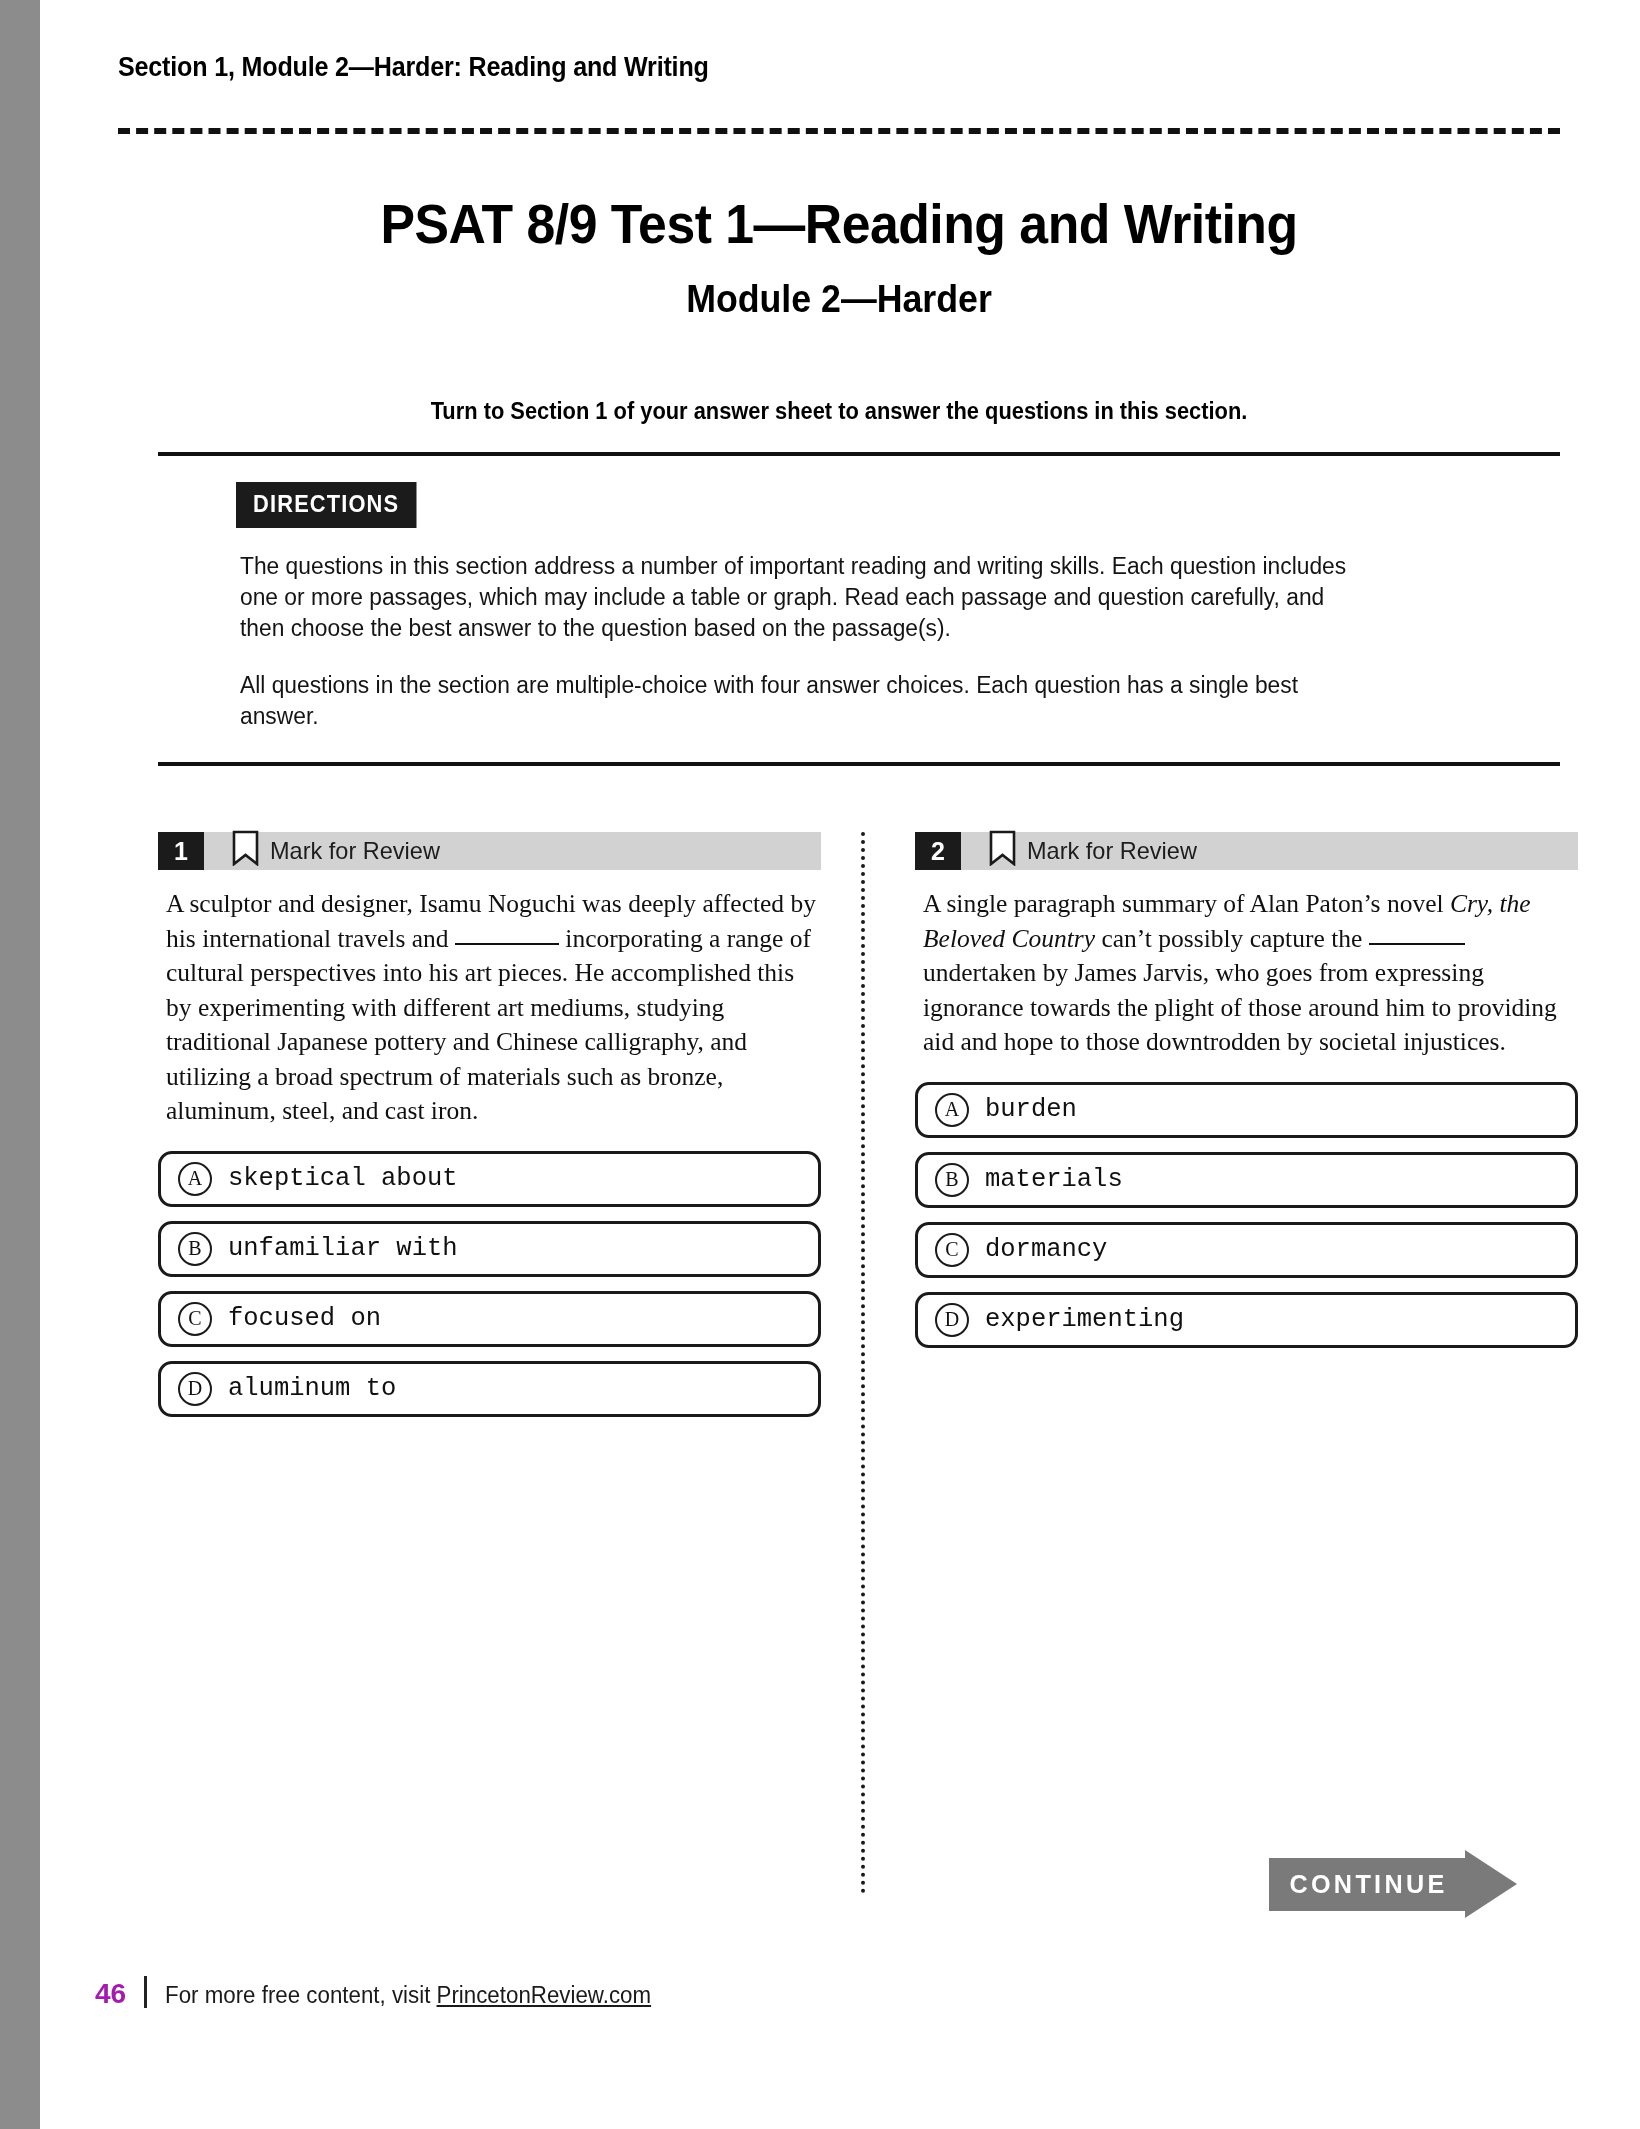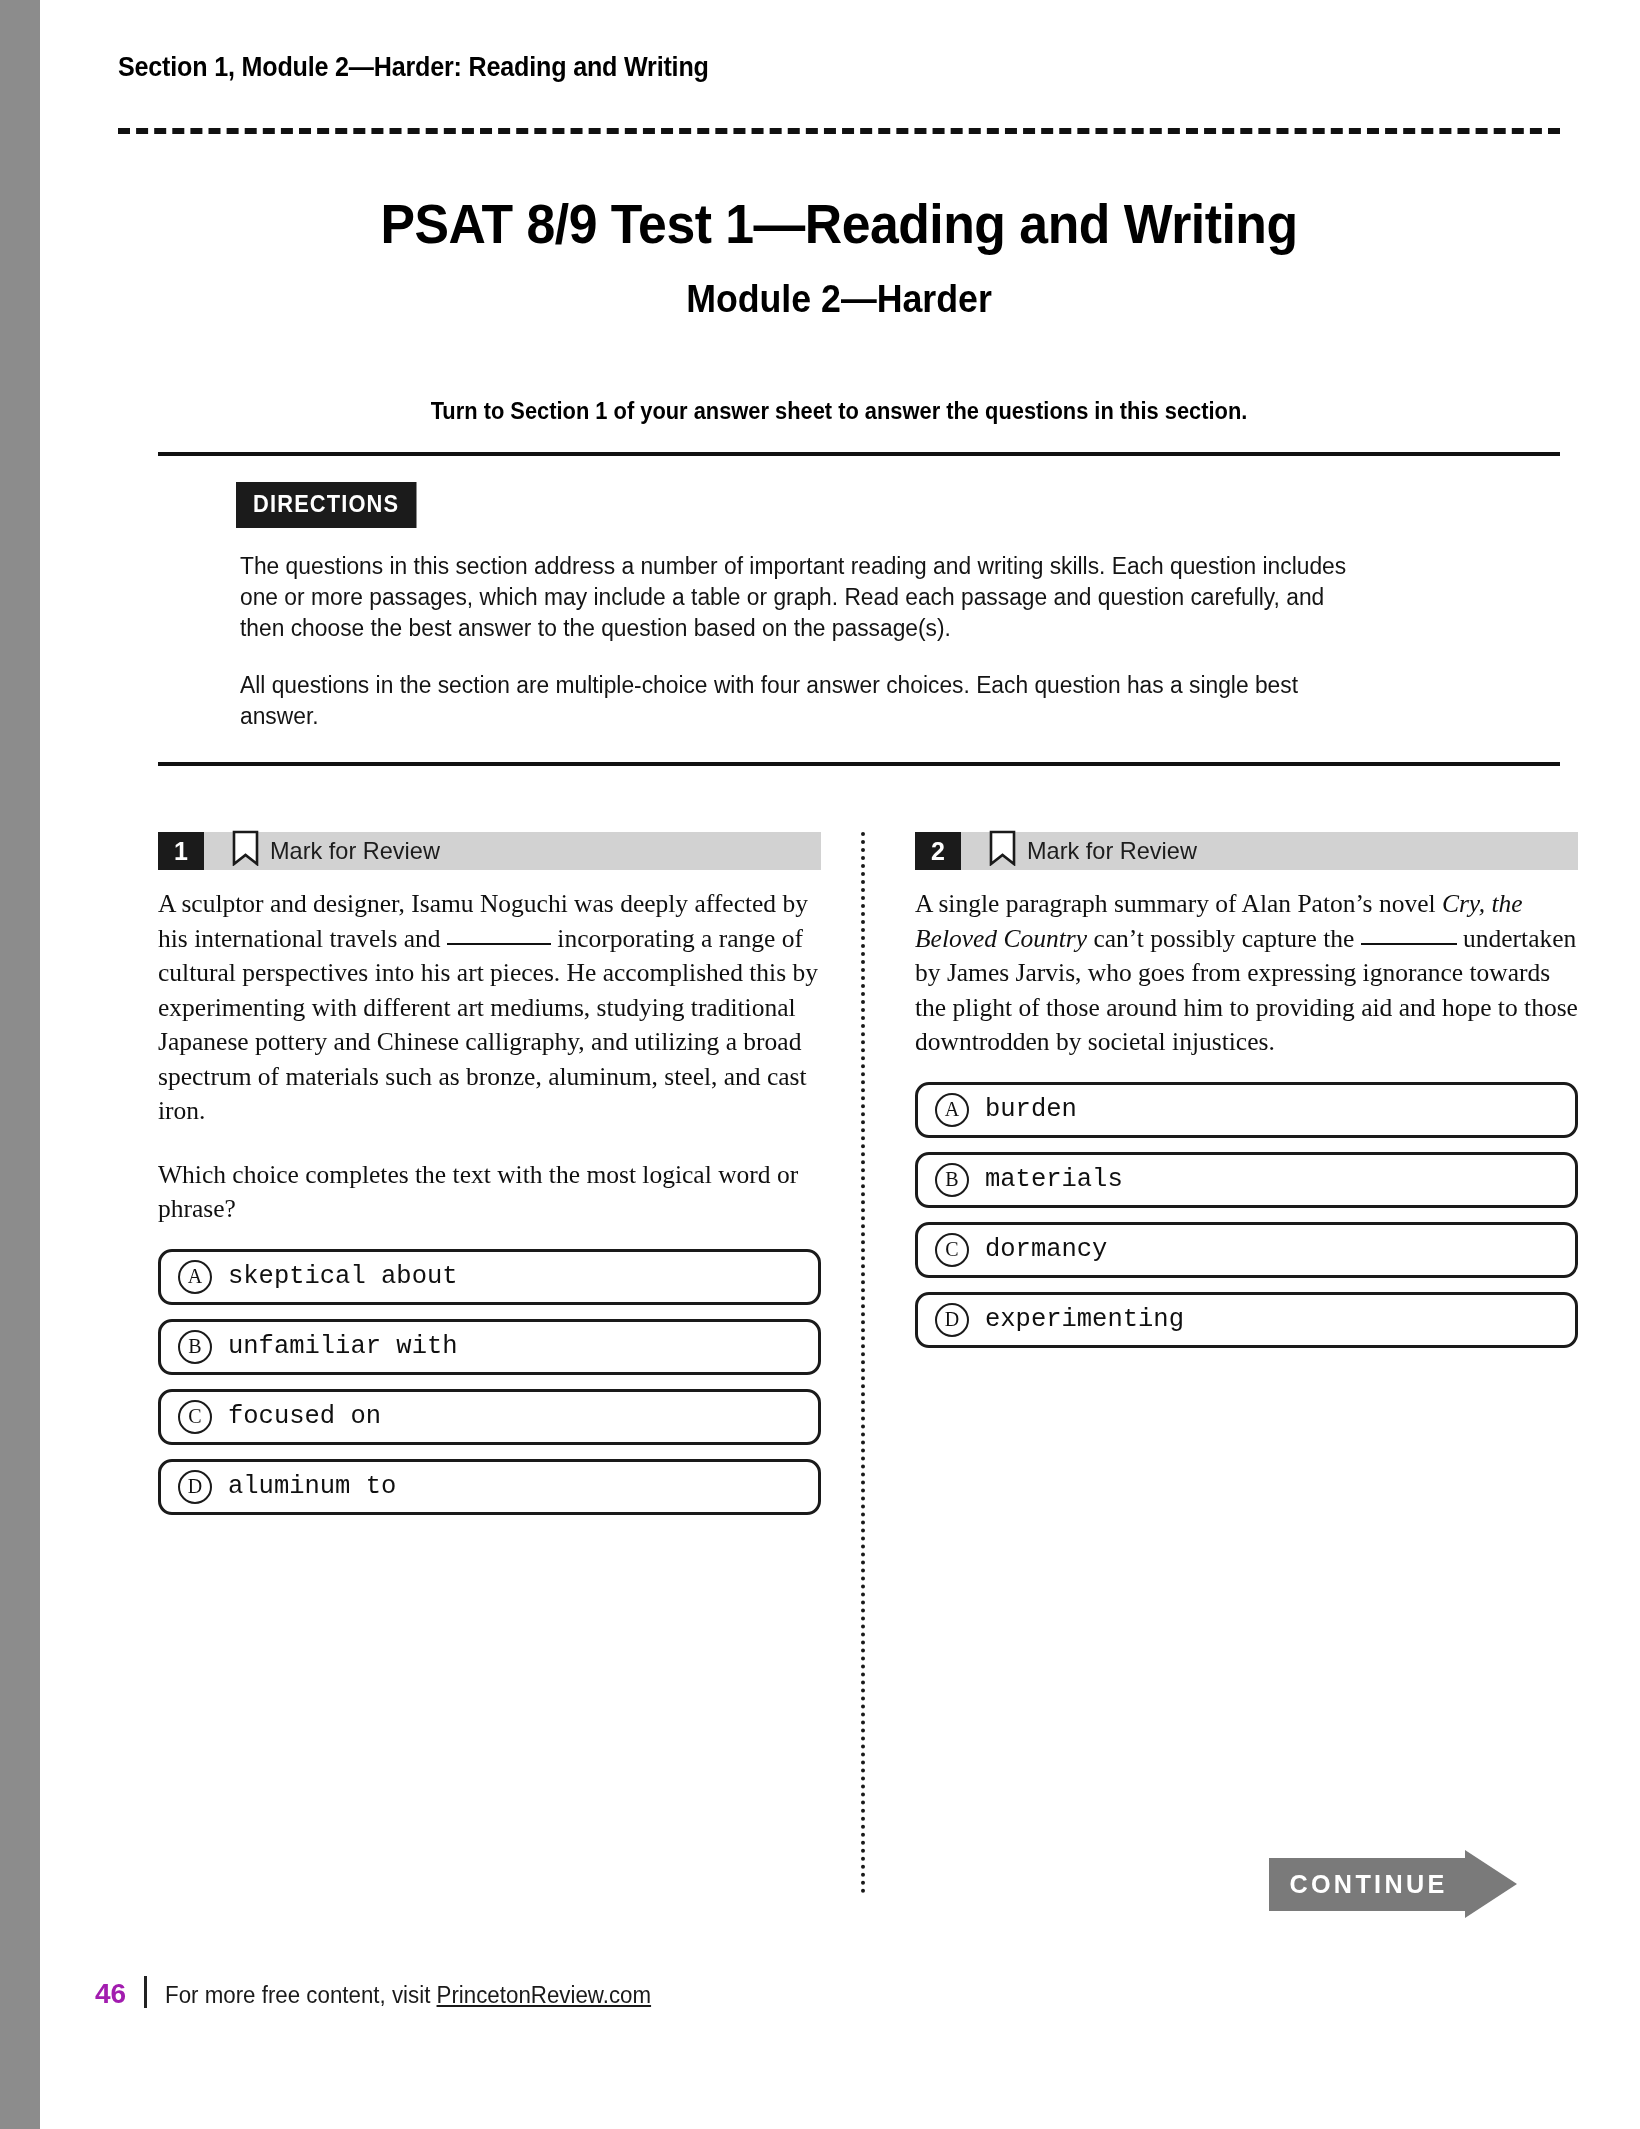--- a/index.html
+++ b/index.html
@@ -204,20 +204,21 @@
     white-space: nowrap;
   }
 
   
   .passage {
     margin-top: 17px;
     font-family: "Liberation Serif", serif;
     font-size: 25.5px;
     line-height: 34.5px;
     color: #101010;
+    margin-left: 8px;
   }
   .stem {
     margin-top: 29px;
     font-family: "Liberation Serif", serif;
     font-size: 25.5px;
     line-height: 34.5px;
     color: #101010;
   }
   .blank-fill {
     display: inline-block;
@@ -367,21 +368,20 @@
             <path d="M2 2 H25 V34 L13.5 25 L2 34 Z" fill="#ffffff" stroke="#1a1a1a" stroke-width="2.6"></path>
           </svg>
         </span>
         <div class="q-mark-label">Mark for Review</div>
       </div>
 
       <div class="passage">
         <span>A sculptor and designer, Isamu Noguchi was deeply affected by his international travels and </span><span class="blank-fill"></span><span> incorporating a range of cultural perspectives into his art pieces. He accomplished this by experimenting with different art mediums, studying traditional Japanese pottery and Chinese calligraphy, and utilizing a broad spectrum of materials such as bronze, aluminum, steel, and cast iron.</span>
       </div>
 
-      <div class="stem">Which choice completes the text with the most logical word or phrase?</div>
 
       <div class="choices">
         <div class="choice">
           <span class="choice-letter">A</span>
           <span class="choice-text">skeptical about</span>
         </div>
         <div class="choice">
           <span class="choice-letter">B</span>
           <span class="choice-text">unfamiliar with</span>
         </div>

